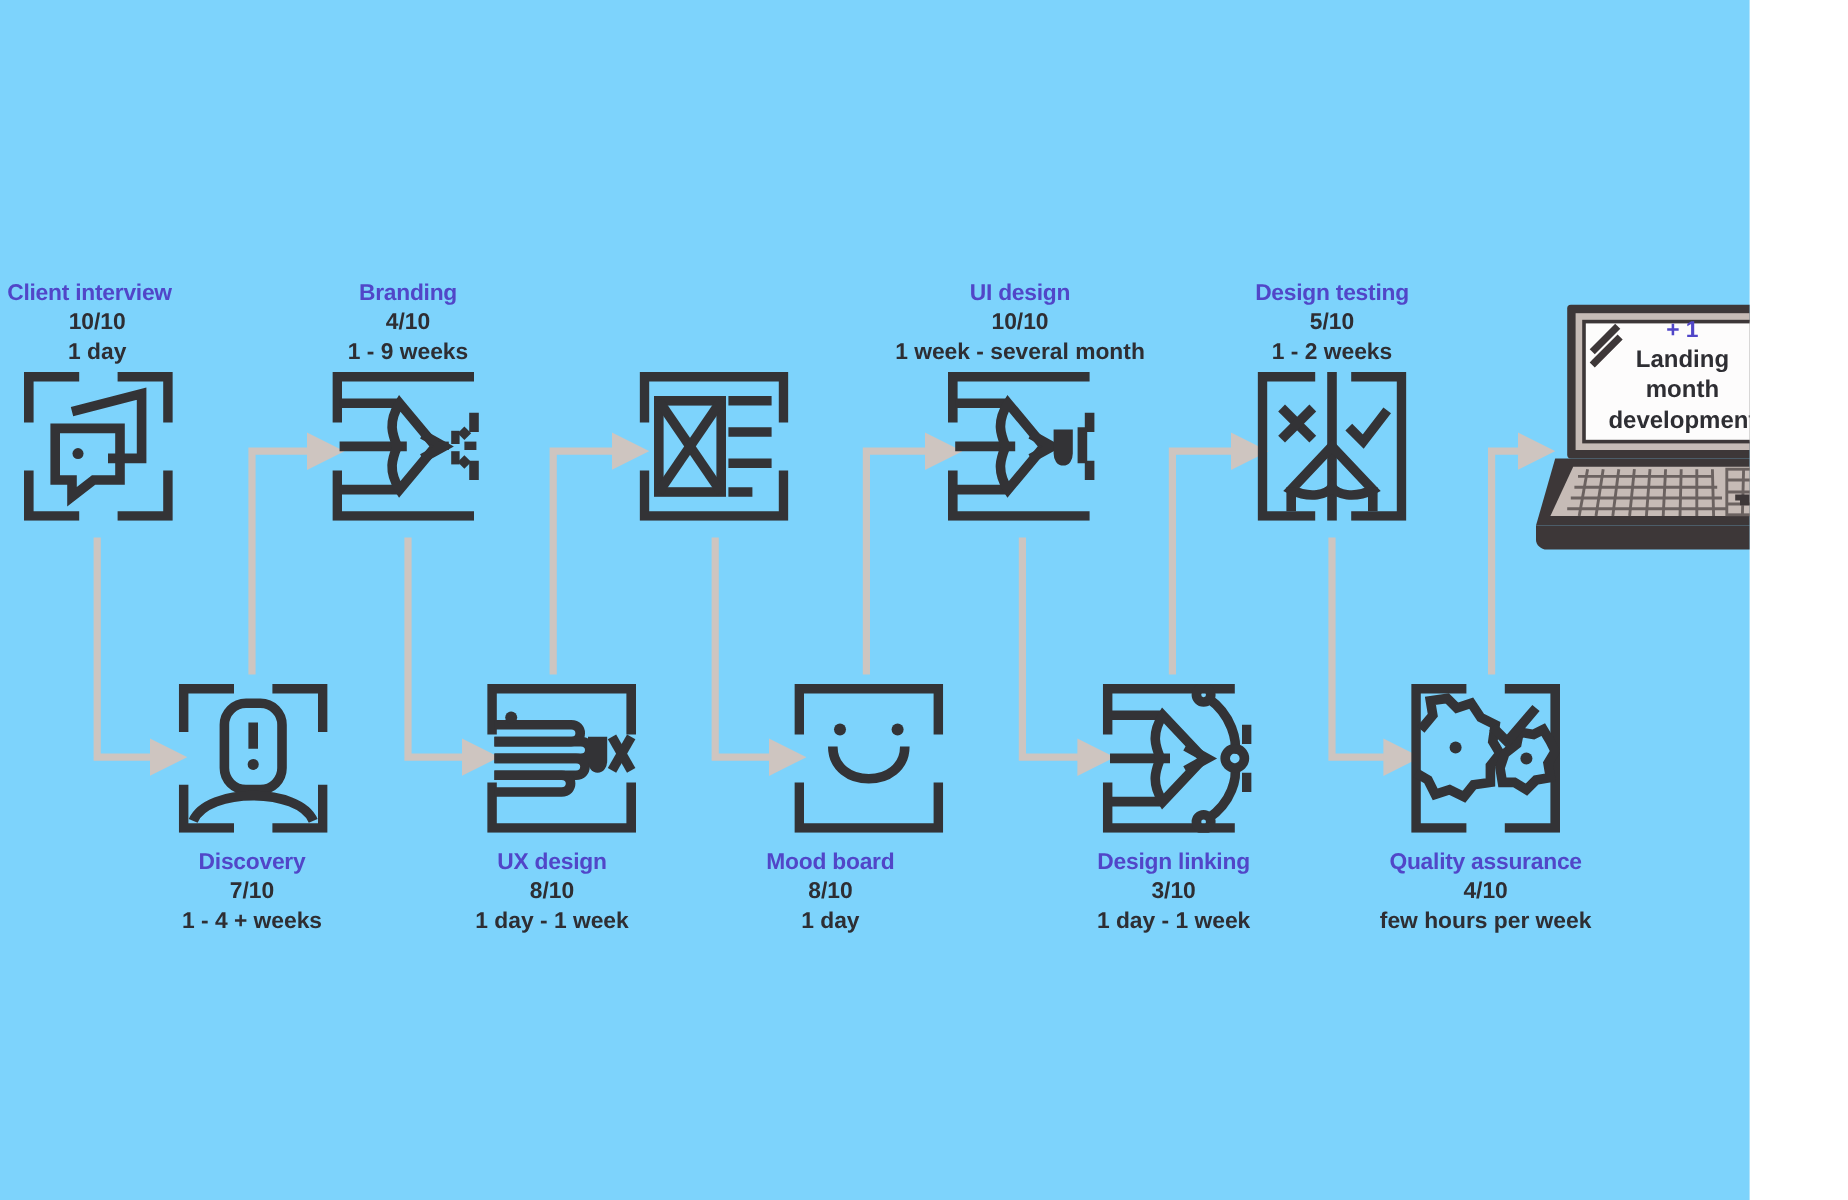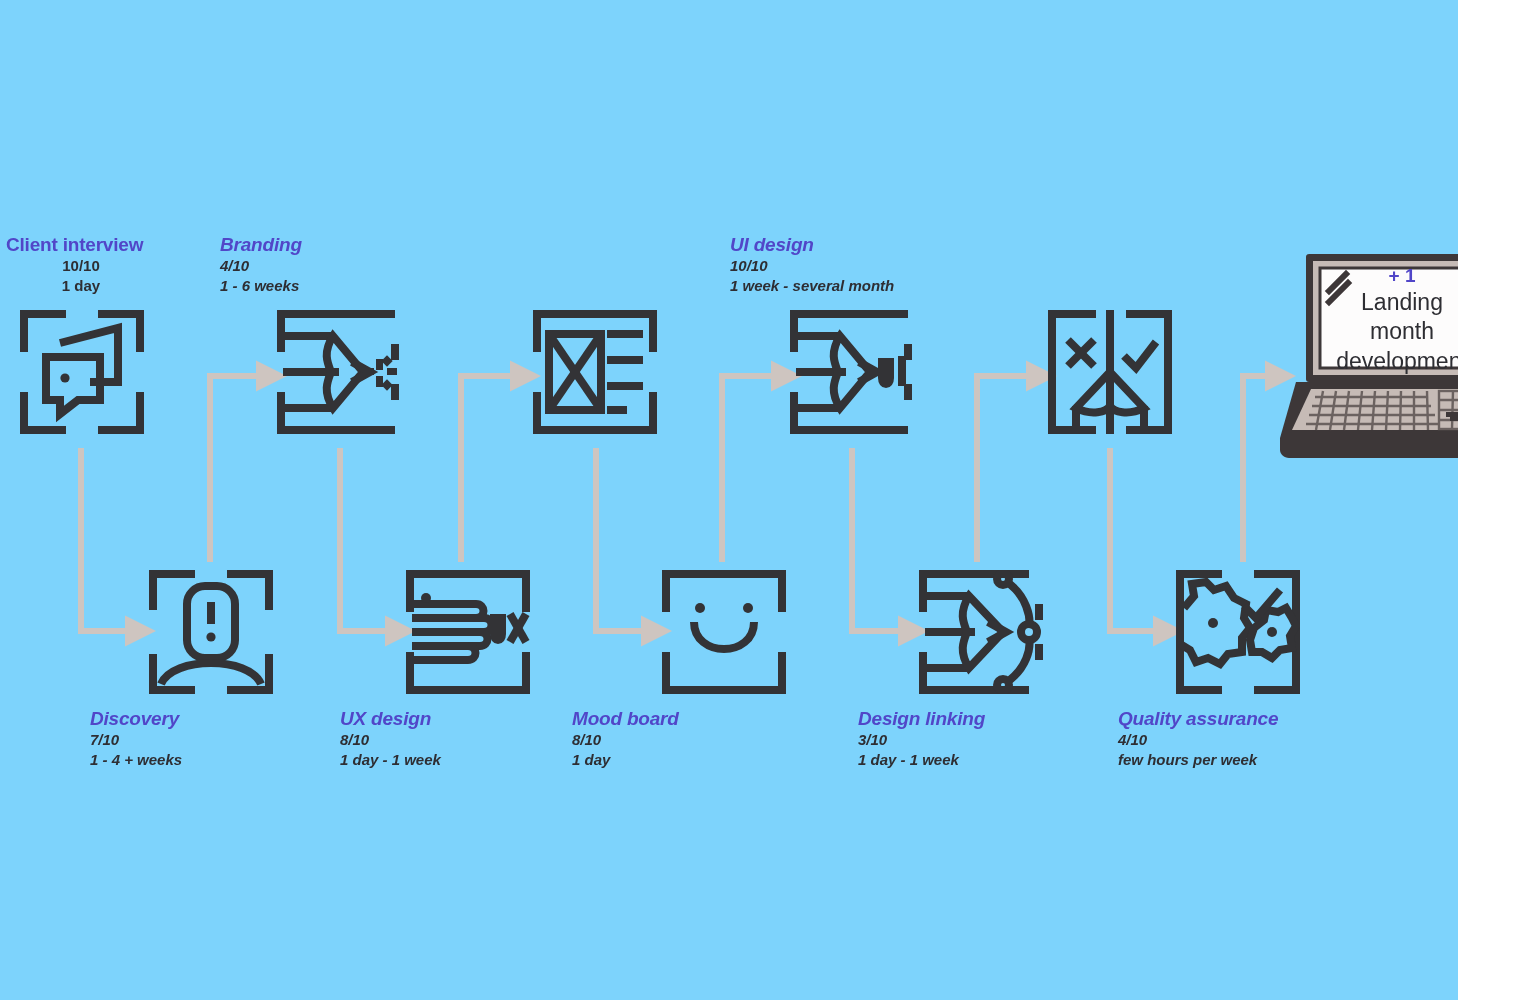--- a/index.html
+++ b/index.html
@@ -22,27 +22,27 @@
   .node-title {
     color: #5146c8;
     font-size: 19px;
     font-weight: 700;
     letter-spacing: -0.2px;
     white-space: nowrap;
     line-height: 1.15;
   }
   .node-score, .node-time {
     color: #2e2e33;
-    font-size: 15px;
+    font-size: 19px;
     font-weight: 700;
     white-space: nowrap;
     line-height: 1.35;
   }
   .text-block { position: absolute; }
-  .text-block.center { text-align: left; font-style: italic; }
+  .text-block.center { text-align: center; }
   .text-block.lead  { text-align: left; }
 
   
   .icon-card {
     position: absolute;
     width: 124px;
     height: 124px;
   }
   .icon-card svg { display: block; width: 124px; height: 124px; }
 
@@ -74,22 +74,22 @@
     pointer-events: none;
   }
   .laptop-plus {
     color: #5146c8;
     font-size: 19px;
     font-weight: 700;
     line-height: 1.25;
   }
   .laptop-label {
     color: #2e2e33;
-    font-size: 23px;
-    font-weight: 400;
+    font-size: 20px;
+    font-weight: 700;
     line-height: 1.28;
   }
 </style>
 </head>
 <body>
 
 <div id="stage">
 
   <svg class="connector" viewBox="0 0 1540 1000">
     <defs>
@@ -123,30 +123,35 @@
 
   <div class="text-block lead" style="left:6px; top:234px;">
     <div class="node-title">Client interview</div>
     <div class="node-score" style="text-align:center; width:150px;">10/10</div>
     <div class="node-time" style="text-align:center; width:150px;">1 day</div>
   </div>
 
   <div class="text-block center" style="left:220px; top:234px; width:240px;">
     <div class="node-title">Branding</div>
     <div class="node-score">4/10</div>
-    <div class="node-time">1 - 6 weeks</div>
+    <div class="node-time">1 - 9 weeks</div>
   </div>
 
 
   <div class="text-block center" style="left:730px; top:234px; width:240px;">
     <div class="node-title">UI design</div>
     <div class="node-score">10/10</div>
     <div class="node-time">1 week - several month</div>
   </div>
 
+  <div class="text-block center" style="left:990px; top:234px; width:240px;">
+    <div class="node-title">Design testing</div>
+    <div class="node-score">5/10</div>
+    <div class="node-time">1 - 2 weeks</div>
+  </div>
 
   <div class="icon-card" style="left:20px; top:310px;">
     <svg viewBox="0 0 124 124">
       <g fill="none" stroke="#333336" stroke-width="8">
         <path d="M46,4 L4,4 L4,42"></path>
           <path d="M78,4 L120,4 L120,42"></path>
         <path d="M46,120 L4,120 L4,82"></path>
           <path d="M78,120 L120,120 L120,82"></path>
         <path d="M40,33 L98,18 L98,72 L70,72"></path>
         <path d="M26,47 L80,47 L80,90 L58,90 L40,104 L40,90 L26,90 Z"></path>

